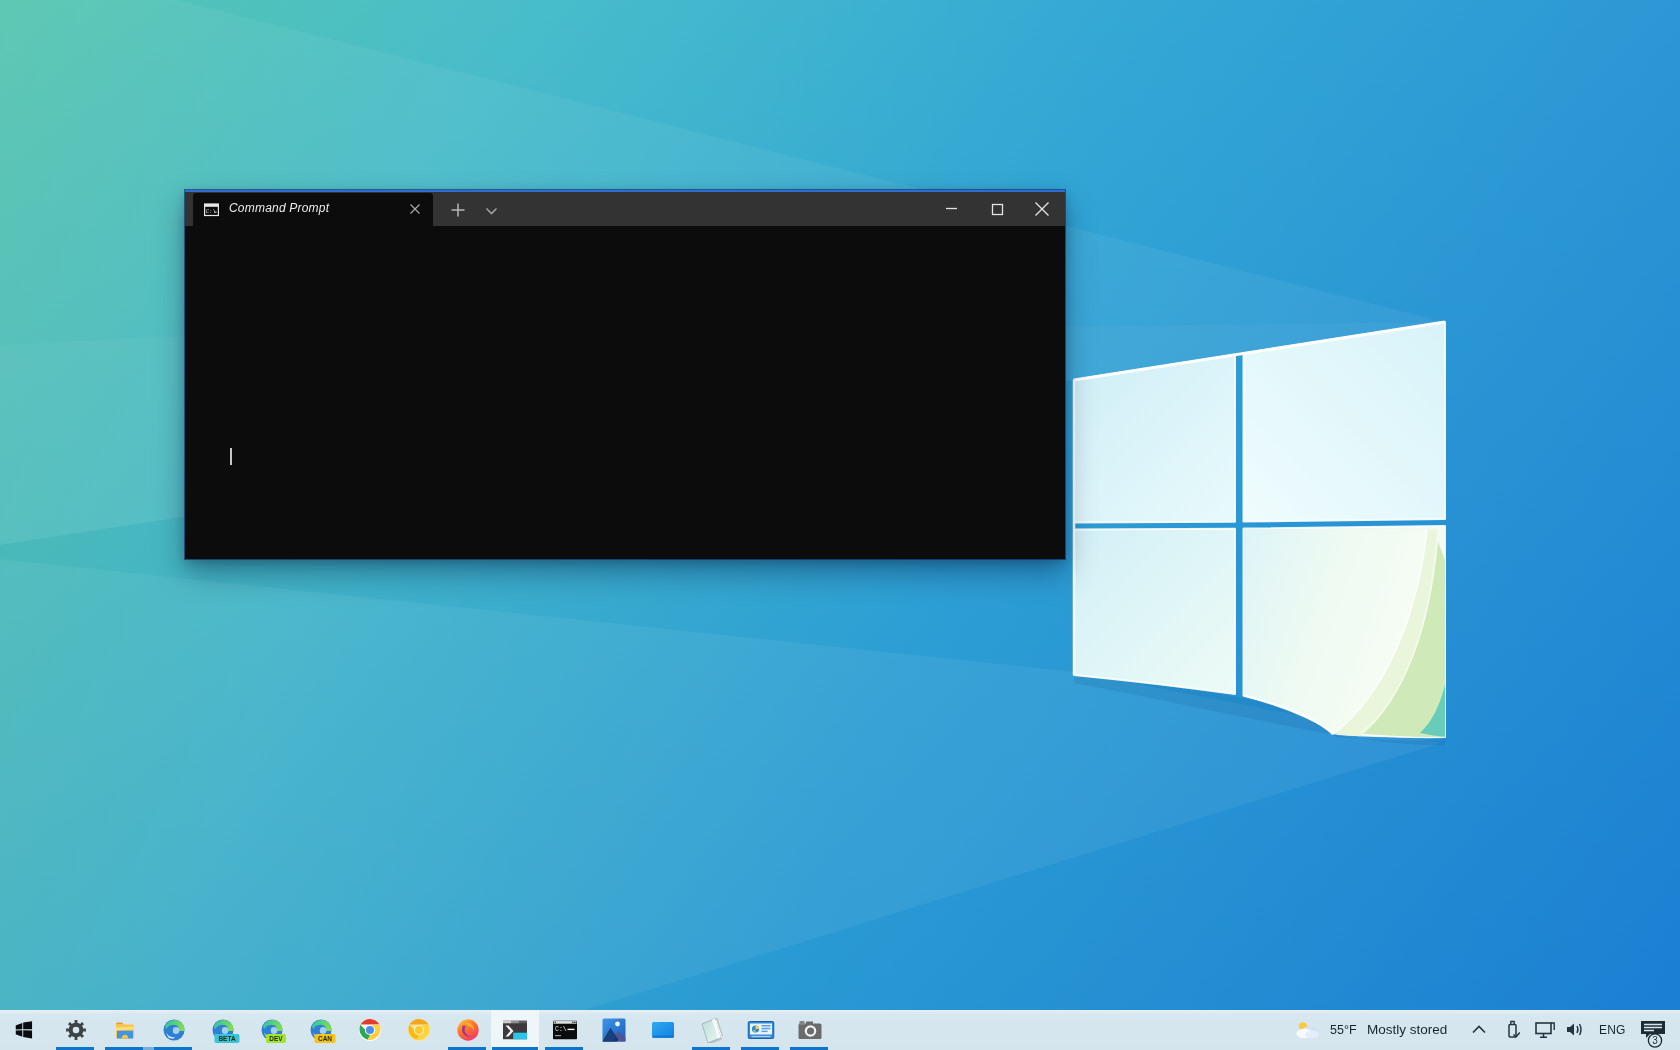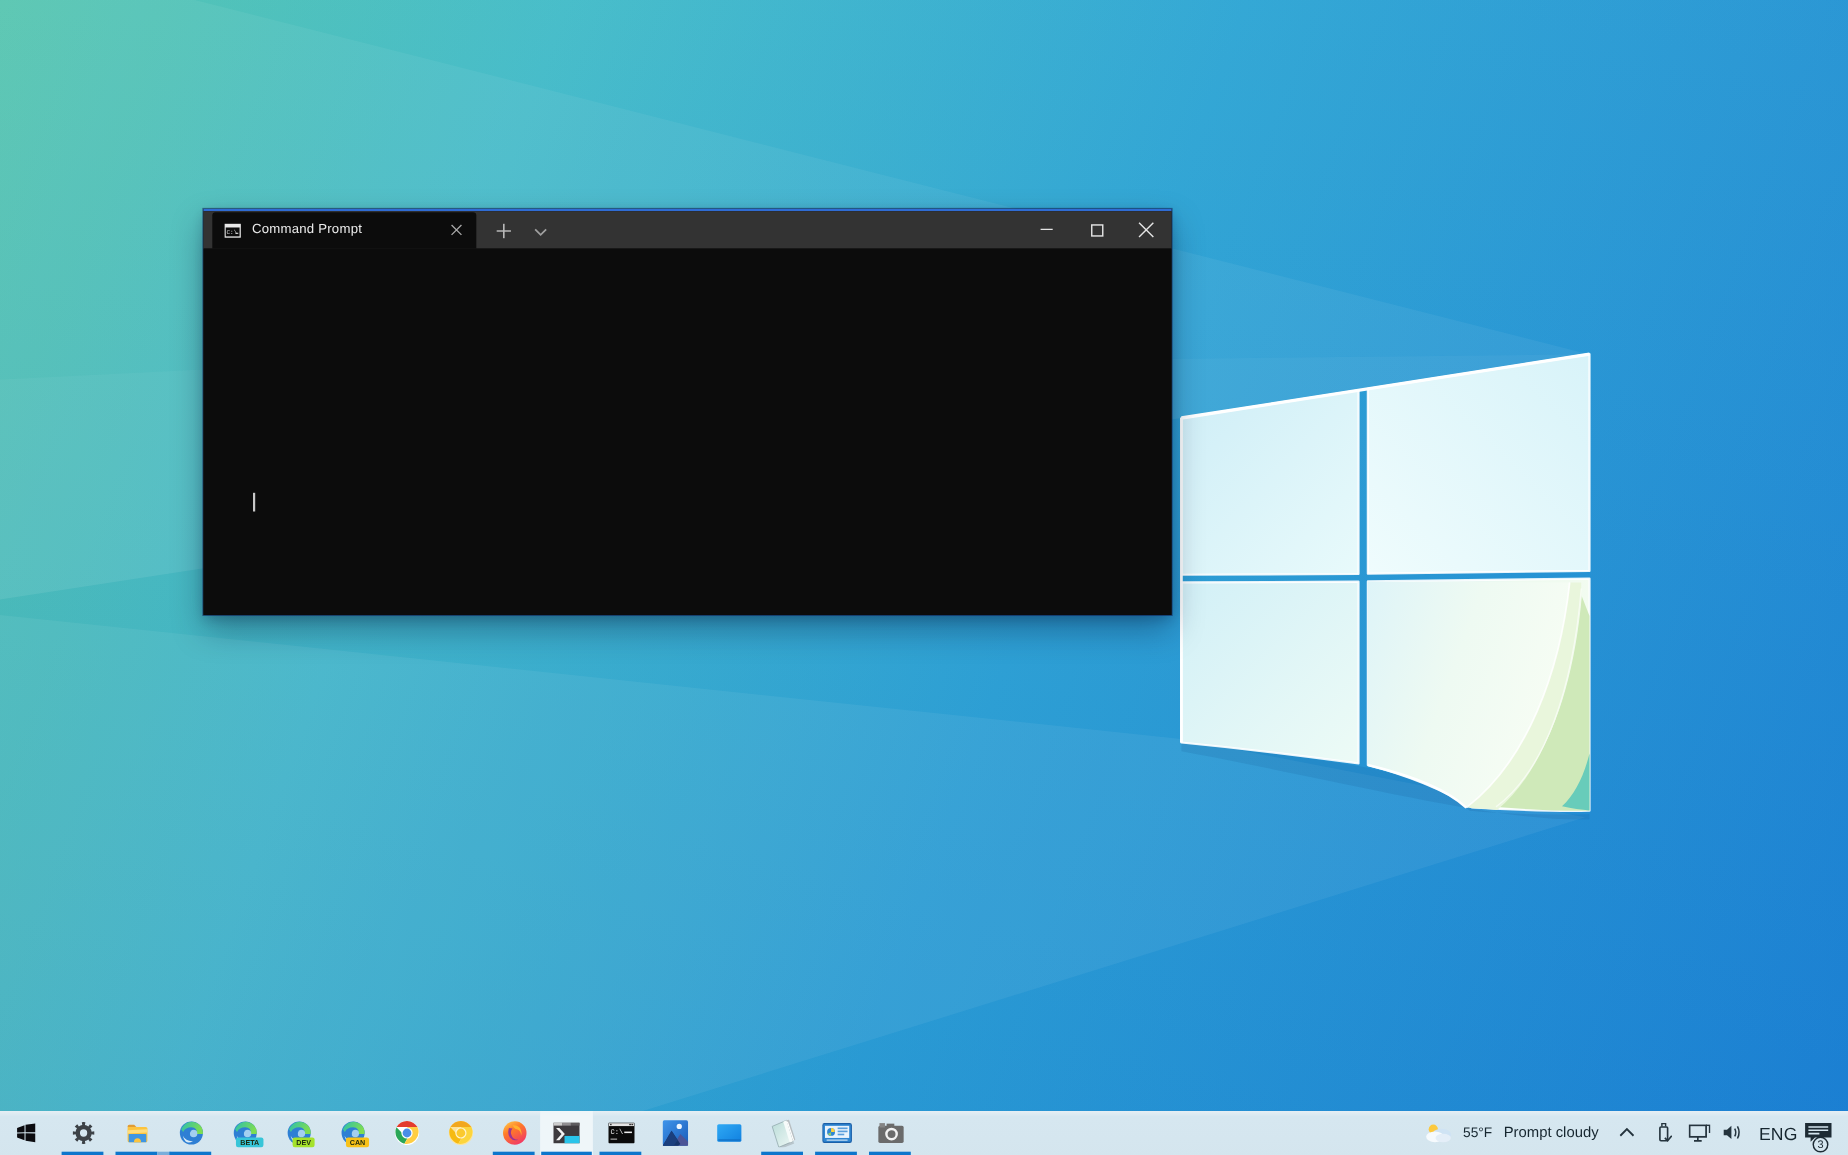--- a/index.html
+++ b/index.html
@@ -6,21 +6,21 @@
 body{width:1680px;height:1050px;overflow:hidden;font-family:"Liberation Sans",sans-serif;}
 #screen{position:relative;width:1680px;height:1050px;overflow:hidden;
 background:
  linear-gradient(to bottom, rgba(150,230,200,0.06), rgba(0,70,190,0.12)),
  linear-gradient(110deg, #52c3ae 0%, #44bbca 25%, #2ea4d6 55%, #1e86d5 100%);
 }
 #hero{position:absolute;left:0;top:0;}
 
 #term{position:absolute;left:185px;top:190px;width:880px;height:369px;
  background:#0c0c0c;border-top:2px solid #2f6cd4;box-sizing:border-box;
- box-shadow:0 0 0 1px rgba(15,35,90,0.6), 0 14px 28px rgba(0,15,45,0.35), 0 4px 10px rgba(0,20,60,0.22);}
+ box-shadow:0 0 0 1px rgba(15,35,90,0.6), 0 14px 28px rgba(0,15,45,0.35), 0 4px 10px rgba(0,20,60,0.22);font-style:italic;}
 #titlebar{position:absolute;left:0;top:0;width:100%;height:34px;background:#333333;}
 #tab{position:absolute;left:8px;top:1px;width:240px;height:33px;background:#0c0c0c;
  border-radius:3px 3px 0 0;}
 #tabtitle{position:absolute;left:36px;top:8px;font-size:12px;color:#ececec;letter-spacing:0.2px;}
 .wbtn{position:absolute;top:0;height:34px;width:46px;}
 #termbody{position:absolute;left:0;top:34px;width:100%;height:333px;background:#0c0c0c;}
 pre.tx{margin:0;position:absolute;left:9.4px;top:33px;font-family:"Liberation Mono",monospace;
  font-size:15px;line-height:21px;color:#cccccc;}
 #cursor{position:absolute;left:45px;top:222px;width:2px;height:17px;background:#c8c8c8;}
 
@@ -321,39 +321,39 @@
   <div class="uline"></div>
  </div>
 
  <svg class="trayic" style="left:1296px;top:11px" width="24" height="18" viewBox="0 0 24 18">
   <circle cx="7" cy="5.5" r="4.2" fill="#fcc93e"></circle>
   <ellipse cx="14.5" cy="10.5" rx="8.8" ry="5.4" fill="#cfe3f4"></ellipse>
   <ellipse cx="8.5" cy="12.5" rx="8" ry="4.8" fill="#f6fafd"></ellipse>
   <ellipse cx="16" cy="13.5" rx="7" ry="3.8" fill="#e4eef8"></ellipse>
  </svg>
  <div class="traytext" style="left:1330px;top:13px">55°F</div>
- <div class="traytext" style="left:1367px;top:12px;font-size:13.5px">Prompt cloudy</div>
+ <div class="traytext" style="left:1367px;top:12px;font-size:13.5px">Mostly stored</div>
  <svg class="trayic" style="left:1472px;top:15px" width="14" height="9" viewBox="0 0 14 9">
   <path d="M1,7.5 L7,1.5 L13,7.5" fill="none" stroke="#25343e" stroke-width="1.7"></path>
  </svg>
  <svg class="trayic" style="left:1505px;top:10px" width="15" height="20" viewBox="0 0 15 20">
   <rect x="4" y="4.5" width="7" height="12.5" rx="1" fill="none" stroke="#25343e" stroke-width="1.5"></rect>
   <path d="M5.8,4 L5.8,1.5 L9.2,1.5 L9.2,4" fill="none" stroke="#25343e" stroke-width="1.3"></path>
   <path d="M8.5,14.5 L11,17 L14.8,12.5" fill="none" stroke="#25343e" stroke-width="1.5"></path>
  </svg>
  <svg class="trayic" style="left:1535px;top:12px" width="20" height="17" viewBox="0 0 20 17">
   <rect x="1" y="1" width="15" height="10.5" fill="none" stroke="#25343e" stroke-width="1.6"></rect>
   <path d="M5,15.2 L12,15.2 M8.5,11.5 L8.5,15" stroke="#25343e" stroke-width="1.5"></path>
   <path d="M16,1 L19.2,1 L19.2,8" fill="none" stroke="#25343e" stroke-width="1.4"></path>
  </svg>
  <svg class="trayic" style="left:1566px;top:11px" width="19" height="17" viewBox="0 0 19 17">
   <path d="M1,6 L4,6 L8,2.5 L8,14.5 L4,11 L1,11 Z" fill="#25343e"></path>
   <path d="M11,5 Q13,8.5 11,12 M13.5,3 Q16.5,8.5 13.5,14" fill="none" stroke="#25343e" stroke-width="1.4"></path>
  </svg>
- <div class="traytext" style="left:1599px;top:13px;font-size:16px;font-weight:500;letter-spacing:0.2px">ENG</div>
+ <div class="traytext" style="left:1599px;top:13px;font-size:12px;font-weight:500;letter-spacing:0.2px">ENG</div>
  <svg class="trayic" style="left:1640px;top:10px" width="29" height="29" viewBox="0 0 29 29">
   <path d="M1,1 L25,1 L25,14 L10,14 L6,18 L6,14 L1,14 Z" fill="#1d2b34"></path>
   <path d="M4,4.5 L22,4.5 M4,7.5 L22,7.5 M4,10.5 L14,10.5" stroke="#d5e6ef" stroke-width="1.5"></path>
   <circle cx="15" cy="20.5" r="6.6" fill="#d5e6ef" stroke="#1d2b34" stroke-width="1.3"></circle>
   <text x="15" y="24" font-size="10" fill="#1d2b34" text-anchor="middle">3</text>
  </svg>
 </div>
 </div>
 
 </body></html>

